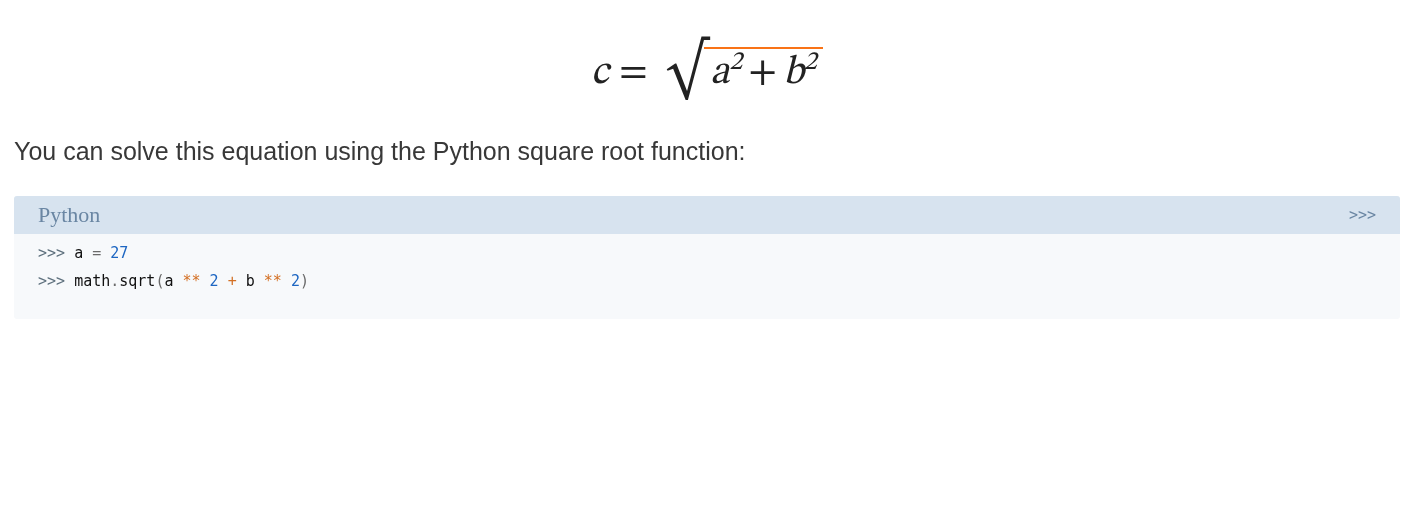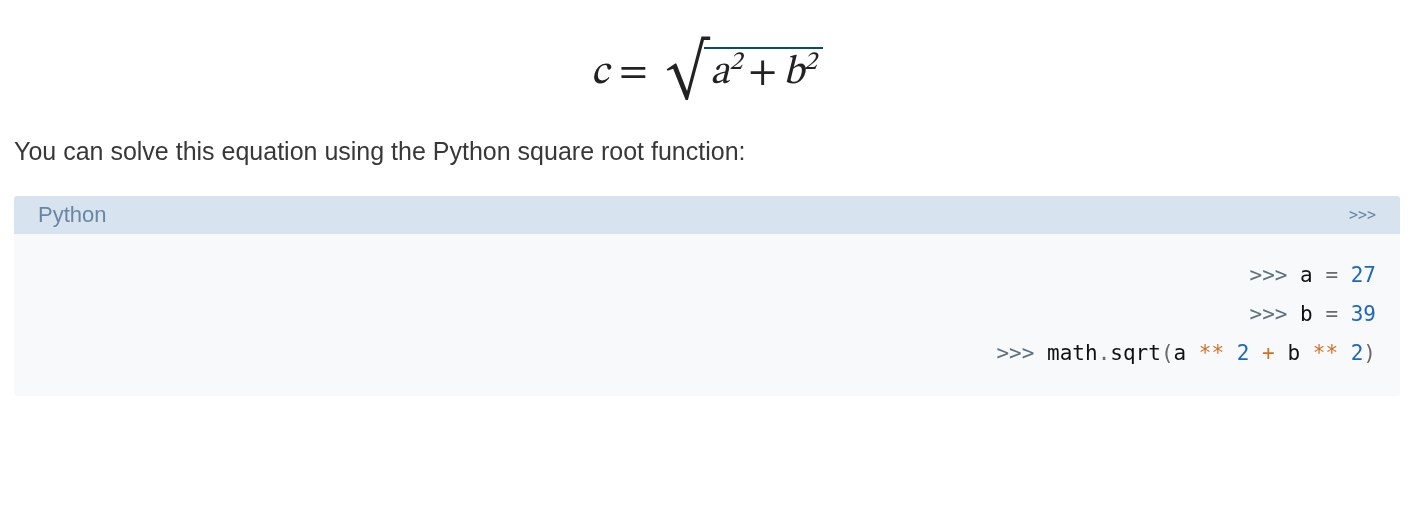--- a/index.html
+++ b/index.html
@@ -17,21 +17,21 @@
     .equation {
       text-align: center;
       font-family: "Cambria Math", "STIX Two Math", "Latin Modern Math", "Times New Roman", serif;
       font-style: italic;
       font-size: 40px;
       color: #222222;
       margin: 30px 0 38px 0;
       line-height: 1.1;
     }
     .equation .radicand {
-      border-top: 2px solid #0c4a6e;
+      border-top: 2px solid #f97316;
       padding: 2px 6px 0 6px;
       display: inline-block;
       margin-left: -4px;
       vertical-align: baseline;
     }
     .equation sup {
       font-size: 0.65em;
       vertical-align: super;
       line-height: 0;
     }
@@ -63,34 +63,33 @@
     .codeblock-header {
       background: #d7e3ef;
       padding: 6px 24px;
       display: flex;
       justify-content: space-between;
       align-items: center;
     }
     .codeblock-lang {
       color: #6a86a3;
       font-size: 22px;
-      font-family: Liberation Sans, sans-serif;
+      font-family: Liberation Serif, serif;
     }
     .codeblock-repl {
       color: #6a86a3;
       font-family: "Consolas", "Menlo", "Monaco", monospace;
       font-size: 15px;
     }
     .codeblock-body {
-      padding: 22px 24px 24px 24px;
+      padding: 6px 24px 24px 24px;
       font-family: "Consolas", "Menlo", "DejaVu Sans Mono", "Monaco", monospace;
-      font-size: 21px;
+      font-size: 15px;
       line-height: 1.85;
       color: #333333;
-      text-align: right;
     }
     .code-line {
       white-space: pre;
     }
     .tok-prompt { color: #5f717e; }
     .tok-name   { color: #111111; }
     .tok-op     { color: #6a6a6a; }
     .tok-punc   { color: #6a6a6a; }
     .tok-kw     { color: #d36f23; }
     .tok-num    { color: #1d66c2; }
@@ -105,16 +104,15 @@
 
 <p class="intro">You can solve this equation using the Python square root function:</p>
 
 <div class="codeblock">
   <div class="codeblock-header">
     <span class="codeblock-lang">Python</span>
     <span class="codeblock-repl">&gt;&gt;&gt;</span>
   </div>
   <div class="codeblock-body">
     <div class="code-line"><span class="tok-prompt">&gt;&gt;&gt;</span> <span class="tok-name">a</span> <span class="tok-op">=</span> <span class="tok-num">27</span></div>
-    <div class="code-line"><span class="tok-prompt">&gt;&gt;&gt;</span> <span class="tok-name">b</span> <span class="tok-op">=</span> <span class="tok-num">39</span></div>
     <div class="code-line"><span class="tok-prompt">&gt;&gt;&gt;</span> <span class="tok-name">math</span><span class="tok-punc">.</span><span class="tok-name">sqrt</span><span class="tok-punc">(</span><span class="tok-name">a</span> <span class="tok-kw">**</span> <span class="tok-num">2</span> <span class="tok-kw">+</span> <span class="tok-name">b</span> <span class="tok-kw">**</span> <span class="tok-num">2</span><span class="tok-punc">)</span></div>
   </div>
 </div>
 
 </body></html>

